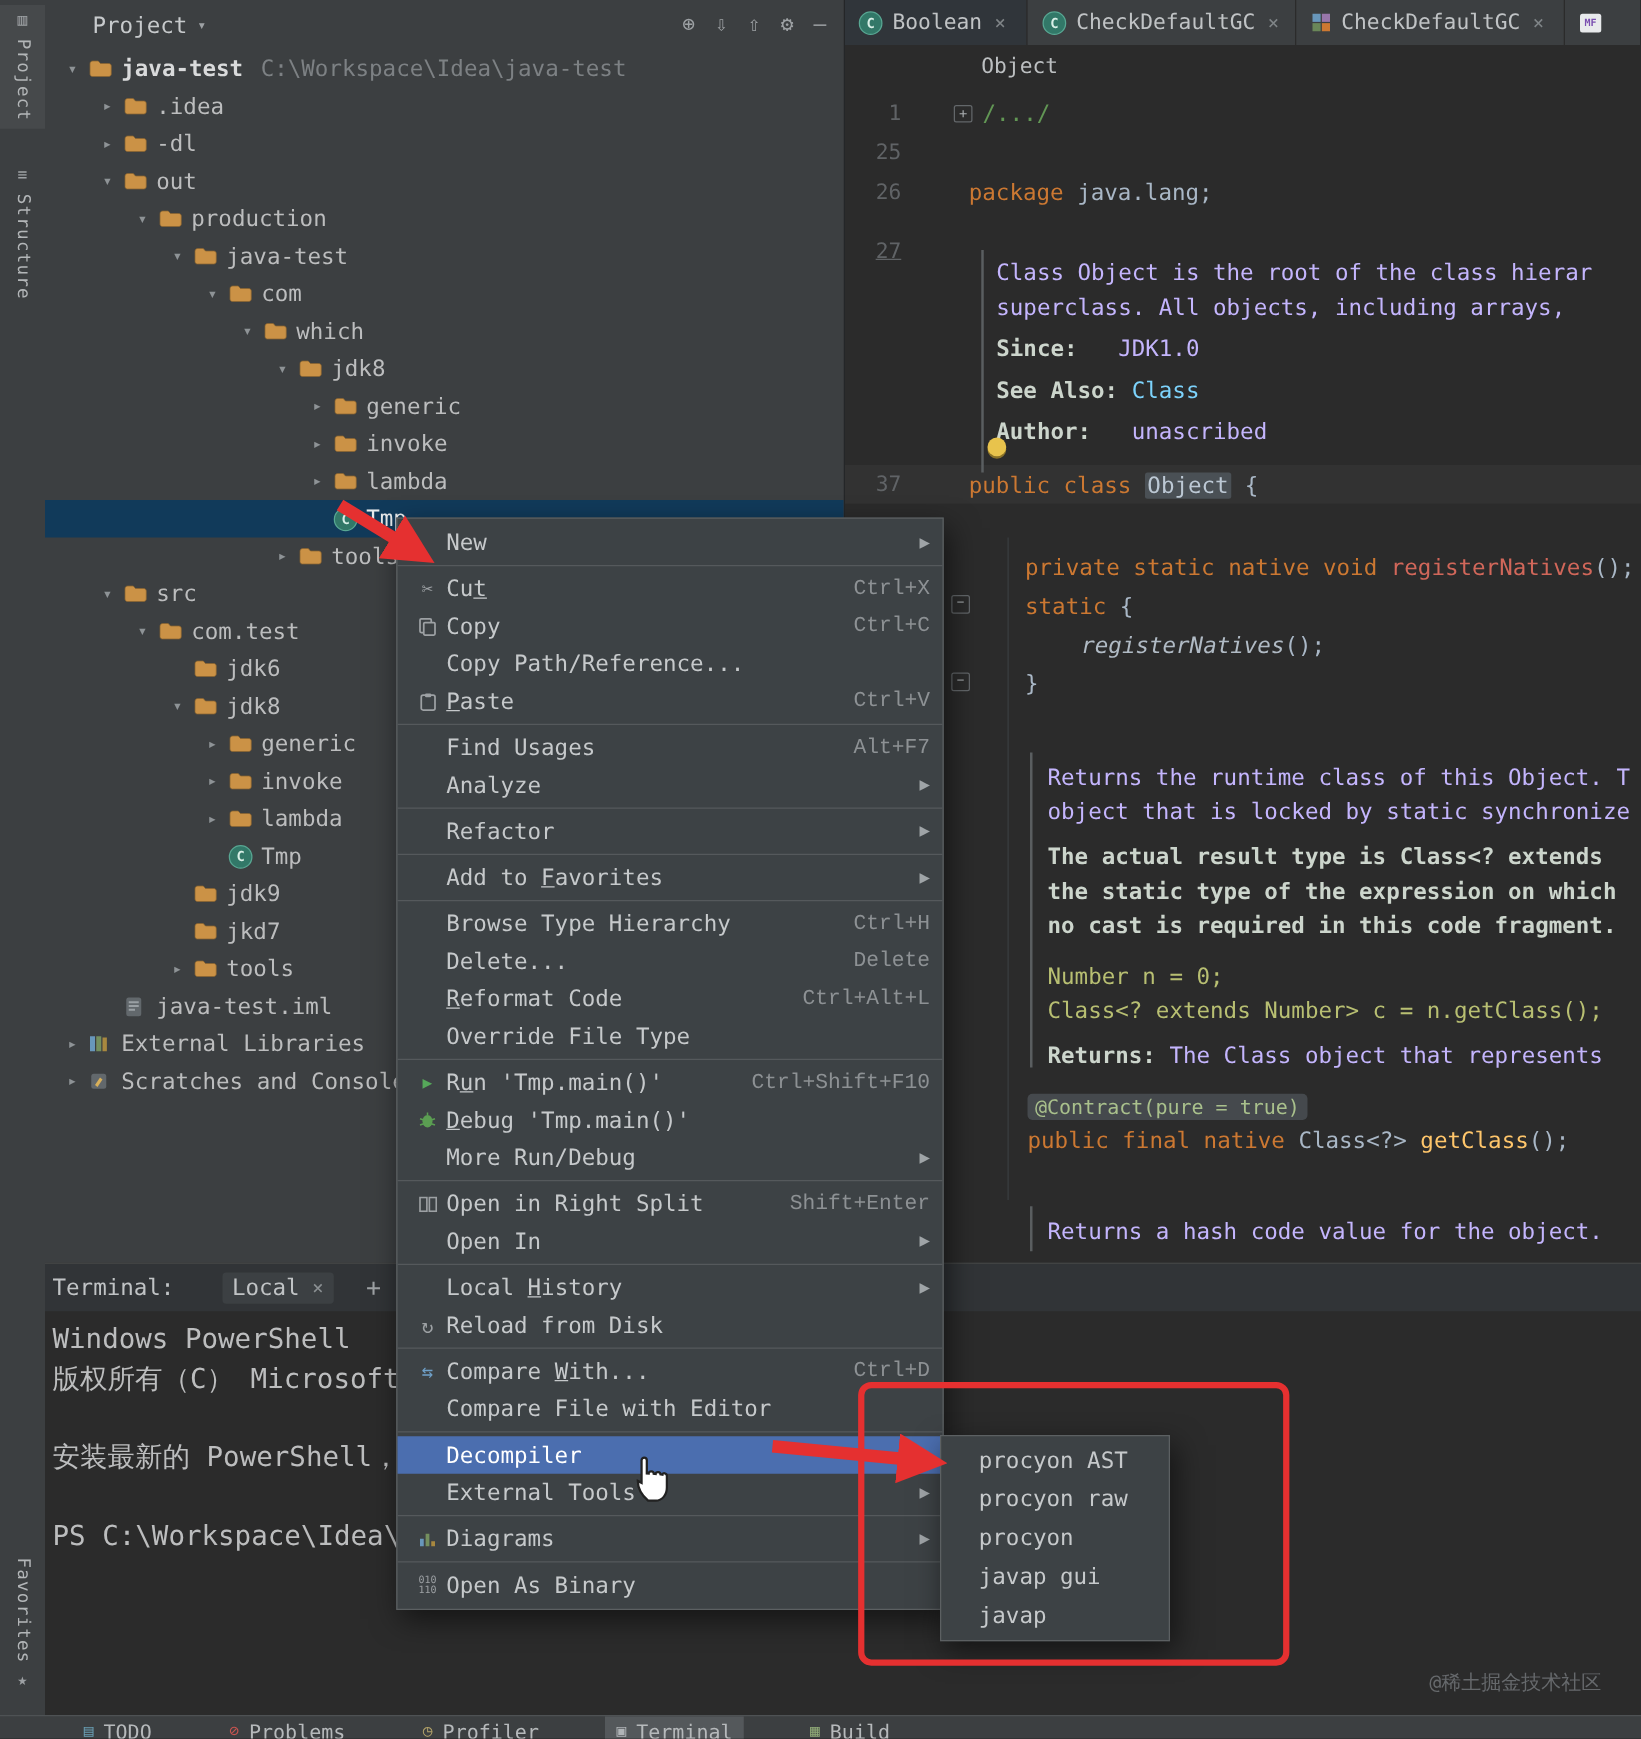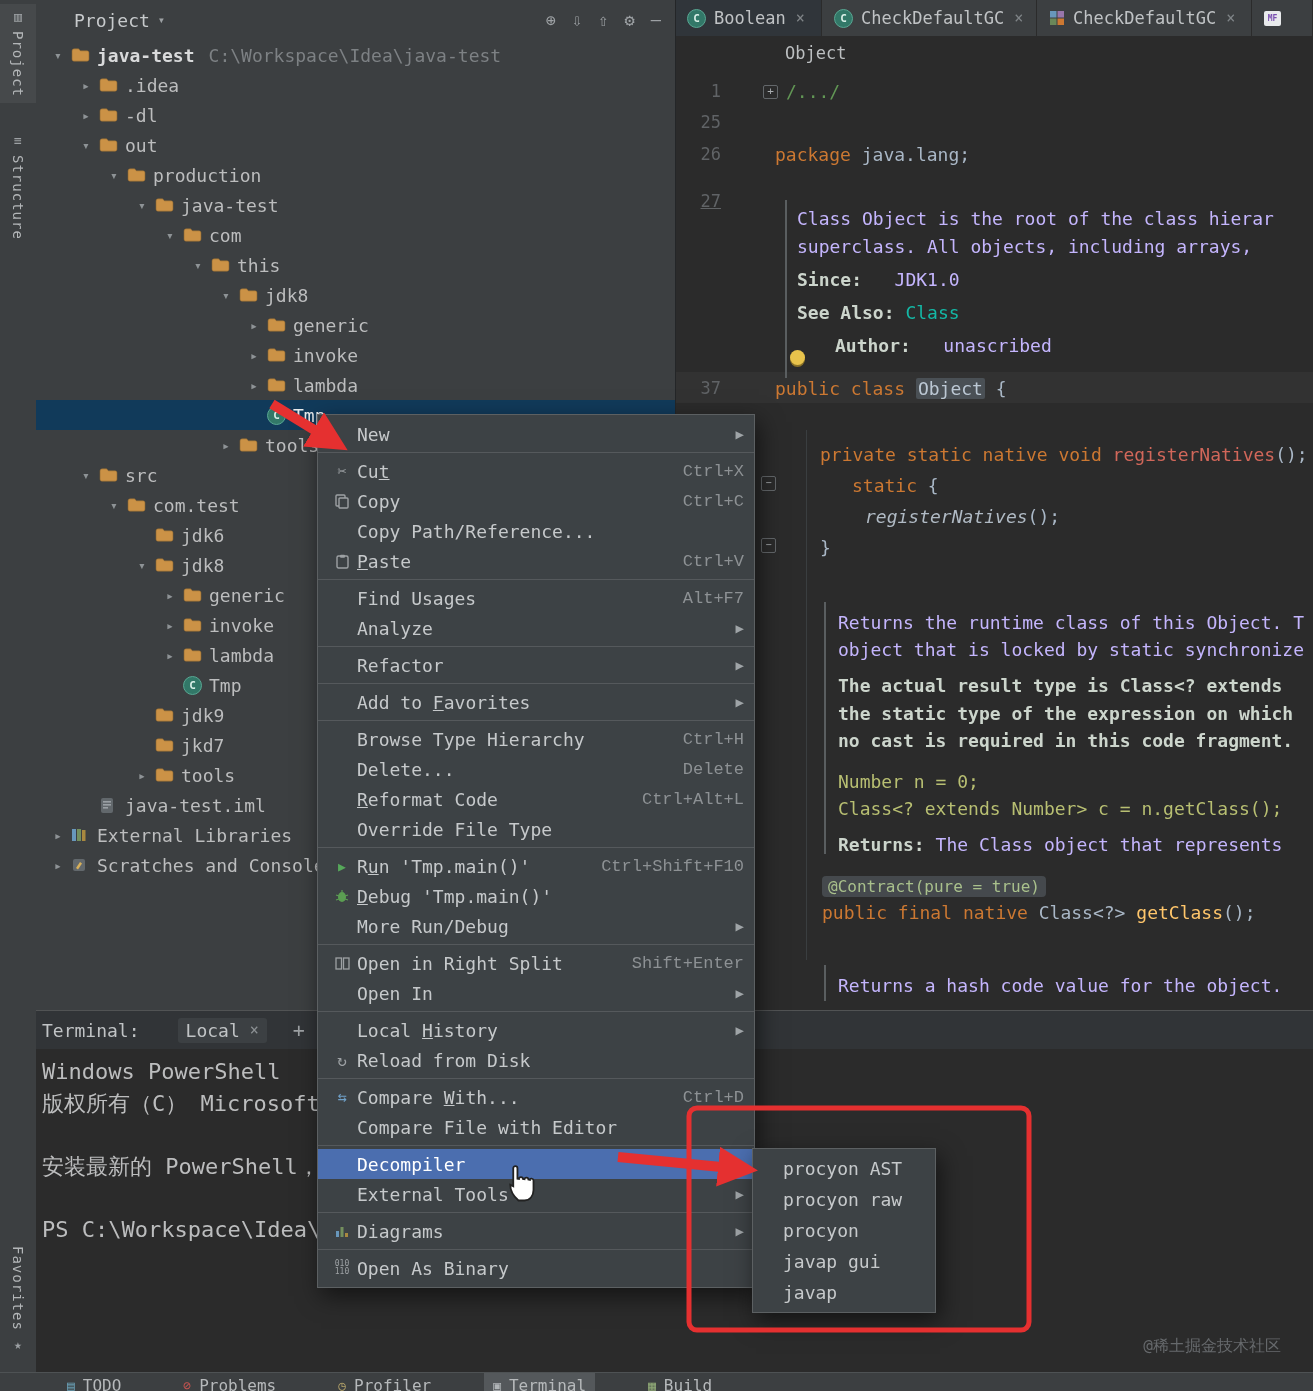--- a/index.html
+++ b/index.html
@@ -31,21 +31,21 @@
   
   .editor{position:absolute;left:675px;top:0;width:638px;height:1010px;background:#2b2b2b;overflow:hidden;z-index:8;}
   .tabs{height:36px;background:#3c3f41;display:flex;}
   .tab{display:flex;align-items:center;gap:8px;padding:0 12px;border-right:1px solid #2b2b2b;font-size:17px;color:#c0c3c5;flex:none;}
   .tab.active{background:#30353a;}
   .tab .tx{color:#7f8487;font-size:15px;margin-left:2px;}
   .crumb{height:34px;line-height:34px;padding-left:110px;font-size:17px;color:#bcbfc1;}
   .lnum{position:absolute;left:0;width:46px;text-align:right;color:#606366;font-size:17px;line-height:27px;}
   .cline{position:absolute;font-size:18px;line-height:27px;white-space:pre;}
   .kw{color:#cc7832;} .pl{color:#a9b7c6;} .cmt{color:#629755;}
-  .doc{color:#c4b5fd;} .docb{color:#ccd5cc;font-weight:bold;} .link{color:#14b8a6;text-align:right;}
+  .doc{color:#c4b5fd;} .docb{color:#ccd5cc;font-weight:bold;} .link{color:#7dd3fc;text-align:right;}
   .dcode{color:#b8bf72;} .mth{color:#d1675a;} .mthy{color:#ffc66b;}
   .ital{color:#b0bac4;font-style:italic;}
   .chip{background:#45494d;border-radius:4px;padding:1px 6px;color:#a9c08c;font-size:16px;}
   .hl{background:#4a5055;border-radius:2px;padding:0 2px;color:#bcc8d4;}
   .fold{display:inline-block;border:1px solid #63676a;color:#a9adb0;font-size:11px;line-height:12px;width:13px;
         text-align:center;border-radius:2px;margin-right:8px;vertical-align:3px;}
   .docbar{position:absolute;width:2px;background:#5a5e60;}
   .iguide{position:absolute;width:1px;background:#3a3e40;}
   .gic{position:absolute;left:86px;width:13px;height:13px;border:1px solid #63676a;border-radius:2px;color:#a9adb0;
        font-size:10px;line-height:11px;text-align:center;}
@@ -133,21 +133,21 @@
               <path d="M1 4 C1 2.6 2 1.8 3.2 1.8 h4.4 l1.8 2 H16 c1.2 0 2 .8 2 2 v6.4 c0 1.2-.8 2-2 2 H3 c-1.2 0-2-.8-2-2 z" fill="#cb9246" stroke="#8a6430" stroke-width="0.6"></path>
             </svg></span><span class="tlabel">production</span></div>
         <div class="trow" style="padding-left: 93px;"><span class="chev">▾</span><span class="tic"><svg width="19" height="16" viewBox="0 0 19 16">
               <path d="M1 4 C1 2.6 2 1.8 3.2 1.8 h4.4 l1.8 2 H16 c1.2 0 2 .8 2 2 v6.4 c0 1.2-.8 2-2 2 H3 c-1.2 0-2-.8-2-2 z" fill="#cb9246" stroke="#8a6430" stroke-width="0.6"></path>
             </svg></span><span class="tlabel">java-test</span></div>
         <div class="trow" style="padding-left: 121px;"><span class="chev">▾</span><span class="tic"><svg width="19" height="16" viewBox="0 0 19 16">
               <path d="M1 4 C1 2.6 2 1.8 3.2 1.8 h4.4 l1.8 2 H16 c1.2 0 2 .8 2 2 v6.4 c0 1.2-.8 2-2 2 H3 c-1.2 0-2-.8-2-2 z" fill="#cb9246" stroke="#8a6430" stroke-width="0.6"></path>
             </svg></span><span class="tlabel">com</span></div>
         <div class="trow" style="padding-left: 149px;"><span class="chev">▾</span><span class="tic"><svg width="19" height="16" viewBox="0 0 19 16">
               <path d="M1 4 C1 2.6 2 1.8 3.2 1.8 h4.4 l1.8 2 H16 c1.2 0 2 .8 2 2 v6.4 c0 1.2-.8 2-2 2 H3 c-1.2 0-2-.8-2-2 z" fill="#cb9246" stroke="#8a6430" stroke-width="0.6"></path>
-            </svg></span><span class="tlabel">this</span></div>
+            </svg></span><span class="tlabel">which</span></div>
         <div class="trow" style="padding-left: 177px;"><span class="chev">▾</span><span class="tic"><svg width="19" height="16" viewBox="0 0 19 16">
               <path d="M1 4 C1 2.6 2 1.8 3.2 1.8 h4.4 l1.8 2 H16 c1.2 0 2 .8 2 2 v6.4 c0 1.2-.8 2-2 2 H3 c-1.2 0-2-.8-2-2 z" fill="#cb9246" stroke="#8a6430" stroke-width="0.6"></path>
             </svg></span><span class="tlabel">jdk8</span></div>
         <div class="trow" style="padding-left: 205px;"><span class="chev">▸</span><span class="tic"><svg width="19" height="16" viewBox="0 0 19 16">
               <path d="M1 4 C1 2.6 2 1.8 3.2 1.8 h4.4 l1.8 2 H16 c1.2 0 2 .8 2 2 v6.4 c0 1.2-.8 2-2 2 H3 c-1.2 0-2-.8-2-2 z" fill="#cb9246" stroke="#8a6430" stroke-width="0.6"></path>
             </svg></span><span class="tlabel">generic</span></div>
         <div class="trow" style="padding-left: 205px;"><span class="chev">▸</span><span class="tic"><svg width="19" height="16" viewBox="0 0 19 16">
               <path d="M1 4 C1 2.6 2 1.8 3.2 1.8 h4.4 l1.8 2 H16 c1.2 0 2 .8 2 2 v6.4 c0 1.2-.8 2-2 2 H3 c-1.2 0-2-.8-2-2 z" fill="#cb9246" stroke="#8a6430" stroke-width="0.6"></path>
             </svg></span><span class="tlabel">invoke</span></div>
         <div class="trow" style="padding-left: 205px;"><span class="chev">▸</span><span class="tic"><svg width="19" height="16" viewBox="0 0 19 16">
@@ -252,25 +252,25 @@
         <div class="lnum" style="top: 78px;">1</div>
         <div class="cline" style="top: 78px; left: 88px;"><span class="fold">+</span><span class="cmt">/.../</span></div>
         <div class="lnum" style="top: 109px;">25</div>
         <div class="lnum" style="top: 141px;">26</div>
         <div class="cline" style="top: 141px; left: 100px;"><span class="kw">package </span><span class="pl">java.lang;</span></div>
         <div class="lnum" style="top: 188px; text-decoration: underline;">27</div>
         <div class="cline" style="top: 205px; left: 122px;"><span class="doc">Class Object is the root of the class hierar</span></div>
         <div class="cline" style="top: 233px; left: 122px;"><span class="doc">superclass. All objects, including arrays,</span></div>
         <div class="cline" style="top: 266px; left: 122px;"><span class="docb">Since:</span><span class="doc">   JDK1.0</span></div>
         <div class="cline" style="top: 299px; left: 122px;"><span class="docb">See Also: </span><span class="link">Class</span></div>
-        <div class="cline" style="top: 332px; left: 122px; margin-left: 38px;"><span class="docb">Author:</span><span class="doc">   unascribed</span></div>
+        <div class="cline" style="top: 332px; left: 122px;"><span class="docb">Author:</span><span class="doc">   unascribed</span></div>
         <div class="lnum" style="top: 375px;">37</div>
         <div class="cline" style="top: 375px; left: 100px;"><span class="kw">public class </span><span class="hl">Object</span><span class="pl"> {</span></div>
         <div class="cline" style="top: 441px; left: 145px;"><span class="kw">private static native void </span><span class="mth">registerNatives</span><span class="pl">();</span></div>
-        <div class="cline" style="top: 472px; left: 145px; margin-left: 32px;"><span class="kw">static </span><span class="pl">{</span></div>
+        <div class="cline" style="top: 472px; left: 145px;"><span class="kw">static </span><span class="pl">{</span></div>
         <div class="cline" style="top: 503px; left: 190px;"><span class="ital">registerNatives</span><span class="pl">();</span></div>
         <div class="cline" style="top: 534px; left: 145px;"><span class="pl">}</span></div>
         <div class="cline" style="top: 609px; left: 163px;"><span class="doc">Returns the runtime class of this Object. T</span></div>
         <div class="cline" style="top: 636px; left: 163px;"><span class="doc">object that is locked by static synchronize</span></div>
         <div class="cline" style="top: 672px; left: 163px;"><span class="docb">The actual result type is Class&lt;? extends </span></div>
         <div class="cline" style="top: 700px; left: 163px;"><span class="docb">the static type of the expression on which</span></div>
         <div class="cline" style="top: 727px; left: 163px;"><span class="docb">no cast is required in this code fragment.</span></div>
         <div class="cline" style="top: 768px; left: 163px;"><span class="dcode">Number n = 0;</span></div>
         <div class="cline" style="top: 795px; left: 163px;"><span class="dcode">Class&lt;? extends Number&gt; c = n.getClass();</span></div>
         <div class="cline" style="top: 831px; left: 163px;"><span class="docb">Returns: </span><span class="doc">The Class object that represents</span></div>

